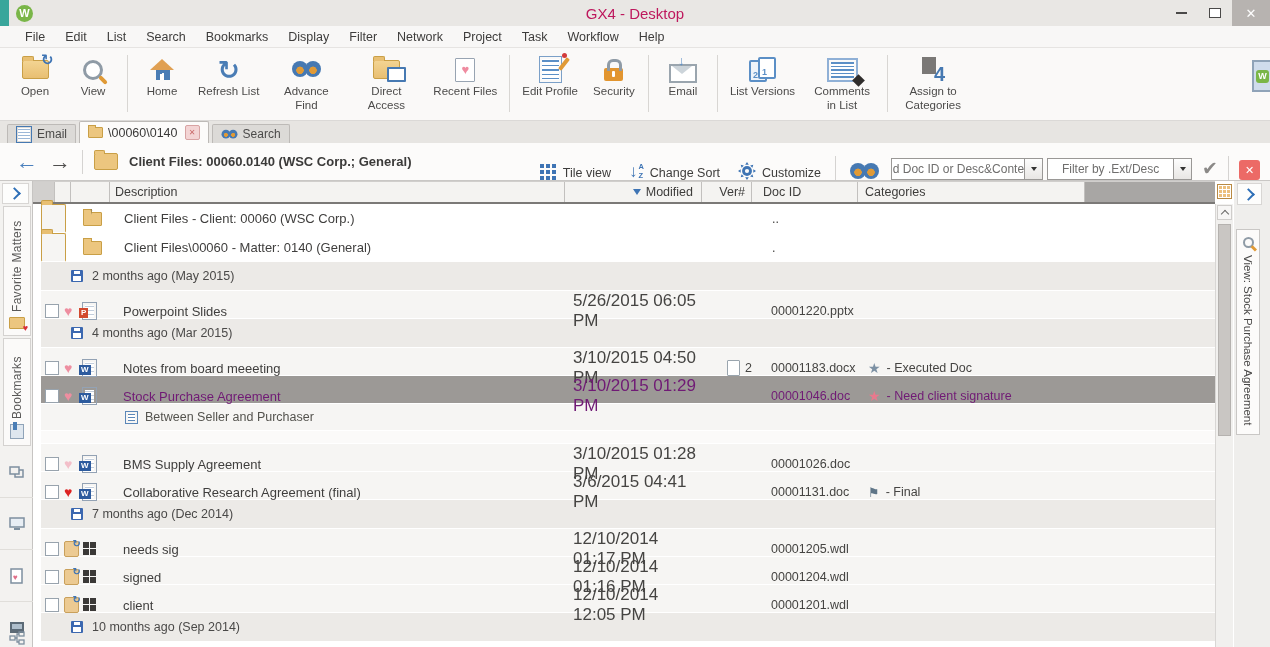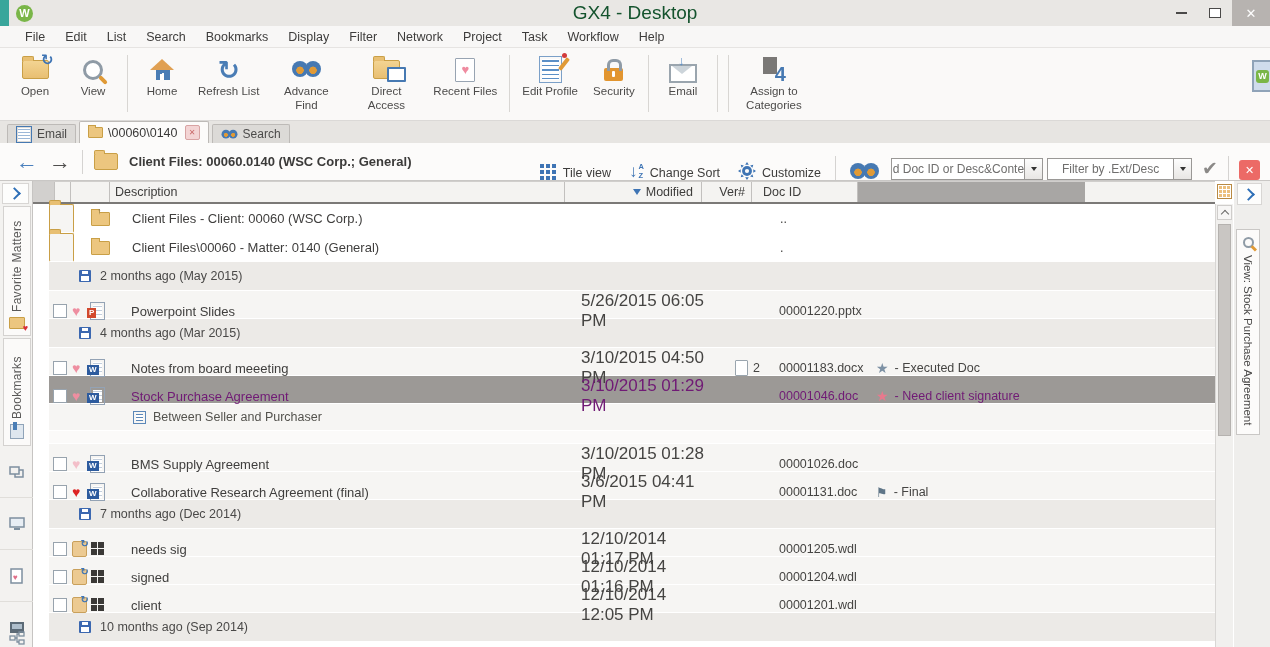--- a/index.html
+++ b/index.html
@@ -3,21 +3,21 @@
 <meta charset="utf-8">
 <style>
   html,body{margin:0;padding:0}
   .app{position:relative;width:1270px;height:647px;background:#fff;overflow:hidden;
        font-family:"Liberation Sans","DejaVu Sans",sans-serif;color:#3f3e3d;-webkit-font-smoothing:antialiased}
   
   .titlebar{position:relative;height:26px;background:#e9e7e4;display:flex;align-items:center}
   .accent{position:absolute;left:0;top:0;width:9px;height:26px;background:#39a69b}
   .applogo{margin-left:16px;width:17px;height:17px;border-radius:50%;background:#7ab648;color:#fff;
            font-size:11px;font-weight:bold;display:flex;align-items:center;justify-content:center;z-index:2}
-  .wtitle{position:absolute;left:0;width:100%;text-align:center;font-size:19px;color:#14532d}
+  .wtitle{position:absolute;left:0;width:100%;text-align:center;font-size:15px;color:#be185d}
   .wincontrols{position:absolute;right:0;top:0;height:26px;display:flex;z-index:2}
   .wc{width:34px;height:26px;display:flex;align-items:center;justify-content:center}
   .wc-min-glyph{width:11px;height:2px;background:#4a4948}
   .wc-max-glyph{width:10px;height:8px;border:1.5px solid #4a4948;background:#fff}
   .wc-close{width:38px;background:#b7b3b0}
   .wc-close span{color:#fdfdfd;font-size:13px;font-weight:bold;line-height:1}
   
   .menubar{height:21px;background:#f8f7f6;border-bottom:1px solid #e6e4e2;display:flex;align-items:center;padding-left:15px}
   .menu-item{padding:2px 10px;font-size:12.5px;color:#3d3c3b;white-space:nowrap}
   
@@ -123,21 +123,21 @@
          border-top:1px solid #d0cecc;border-bottom:2px solid #7b7977;font-size:12.5px;color:#3d3c3b;box-sizing:border-box}
   .hc{height:100%;display:flex;align-items:center;border-right:1px solid #c2c0be;padding:0 4px;box-sizing:border-box}
   .hc-a{background:#d2d0ce}
   .hc-desc{padding-left:5px}
   .hc-mod{justify-content:flex-end;gap:5px;padding-right:8px}
   .sorttri{width:0;height:0;border-left:4.5px solid transparent;border-right:4.5px solid transparent;border-top:6px solid #3e74b4}
   .hc-ver{justify-content:flex-end;padding-right:6px}
   .hc-did{padding-left:11px}
   .hc-cat{padding-left:7px}
   .hc-fill{background:#a8a6a4;border-right:none}
-  .rows{position:absolute;top:23px;left:16px;width:1182px}
+  .rows{position:absolute;top:23px;left:8px;width:1182px}
   .row{box-sizing:border-box;border-bottom:1px solid #fff;background:#f6f5f3;font-size:13px}
   .row.folder,.row.doc{display:grid;grid-template-columns:22px 16px 39px 455px 137px 50px 106px 357px;align-items:center;height:28px}
   .row.folder{height:29px}
   .row.group{height:29px;background:#eceae7;display:flex;align-items:center;padding-left:30px;gap:9px;font-size:12.5px;color:#4a4948}
   .row.comment{height:27px;display:flex;align-items:center;padding-left:84px;gap:7px;font-size:12.5px;color:#54534e}
   .row.spacer{height:13px;background:#fbfaf9}
   .row.selected{background:#9c9996}
   .row.selected .c{color:#701a75}
   .c{display:flex;align-items:center;height:100%;box-sizing:border-box;color:#454442}
   .c.cbcell{justify-content:center}
@@ -309,20 +309,37 @@
       <div class="tbtn">
         <div class="ticon">
             <span class="envelope">
               <span class="envarr">↓</span>
             </span>
           </div>
         <div class="tlabel">Email</div>
       </div>
     </div>
     <div class="tdiv"></div>
+    <div class="tgroup">
+      <div class="tbtn">
+        <div class="ticon">
+            <span class="listver">
+              <span class="lvpage p2"></span>
+              <span class="lvpage p1"></span>
+            </span>
+          </div>
+        <div class="tlabel">List Versions</div>
+      </div>
+      <div class="tbtn">
+        <div class="ticon">
+            <span class="commic"></span>
+          </div>
+        <div class="tlabel">Comments in List</div>
+      </div>
+    </div>
     <div class="tdiv"></div>
     <div class="tgroup">
       <div class="tbtn">
         <div class="ticon">
             <span class="assign4">
               <span class="a4g"></span>
               <span class="a4n">4</span>
             </span>
           </div>
         <div class="tlabel">Assign to Categories</div>
@@ -458,20 +475,23 @@
         <div class="hc hc-mod">
             <span class="sorttri"></span>
             <span>Modified</span>
           </div>
         <div class="hc hc-ver">
             <span>Ver#</span>
           </div>
         <div class="hc hc-did">
             <span>Doc ID</span>
           </div>
+        <div class="hc hc-cat">
+            <span>Categories</span>
+          </div>
         <div class="hc hc-fill"></div>
       </div>
 
       <div class="rows">
 
         <div class="row folder">
           <span class="c cbcell"></span>
             <span class="c hcell"></span>
           <span class="c iccell">
               <span class="fold up"></span>

